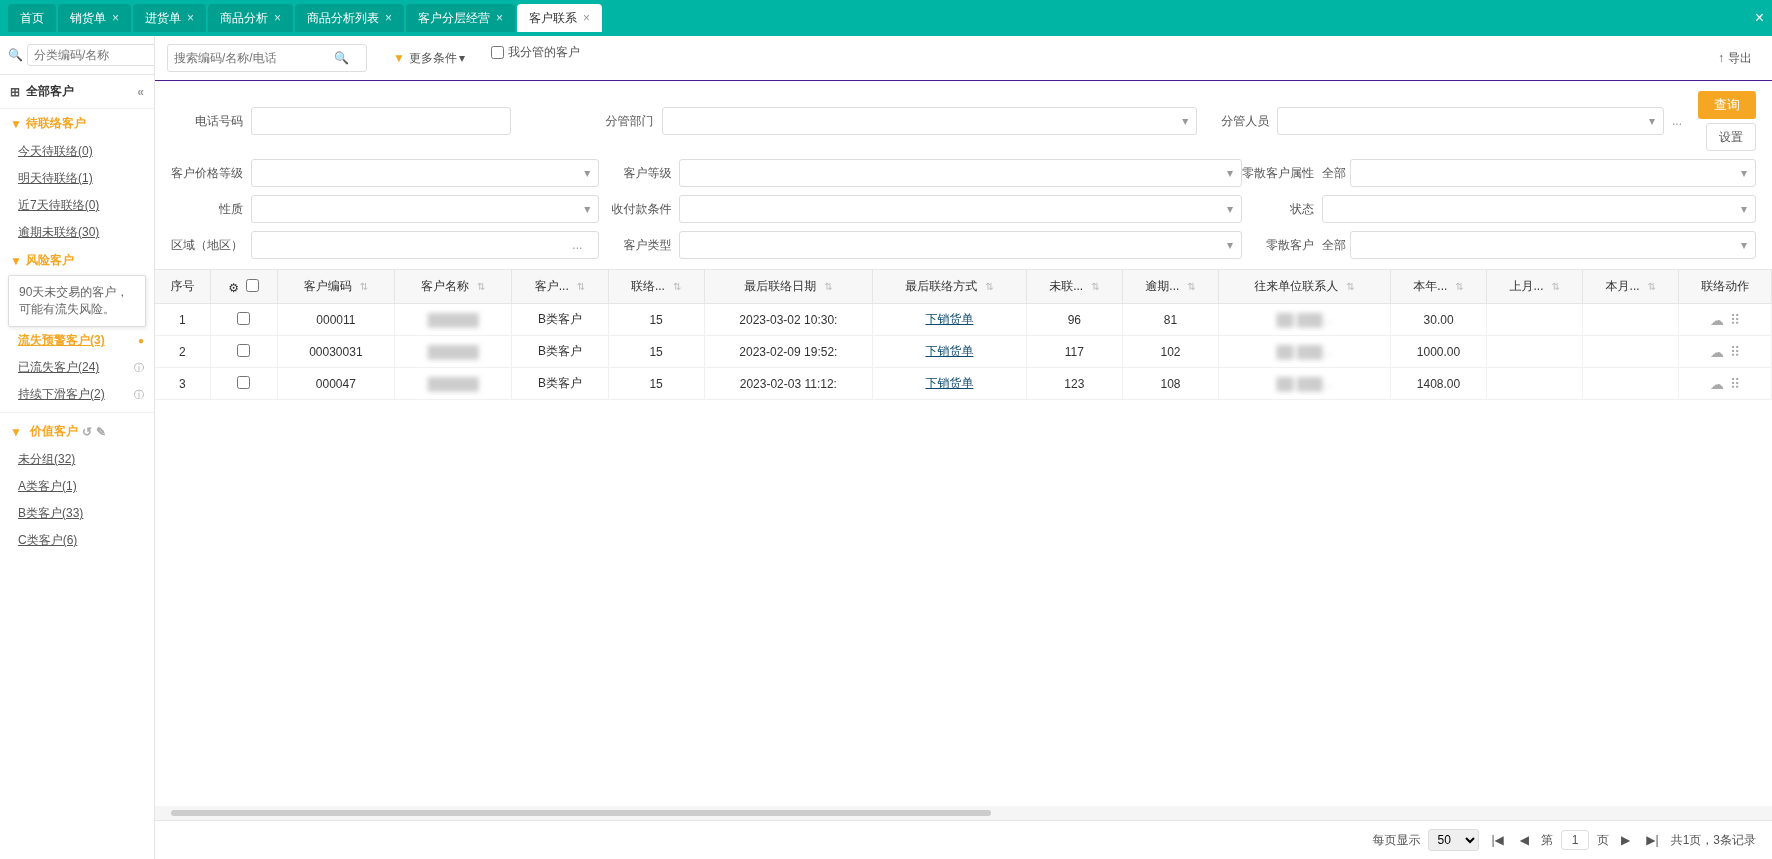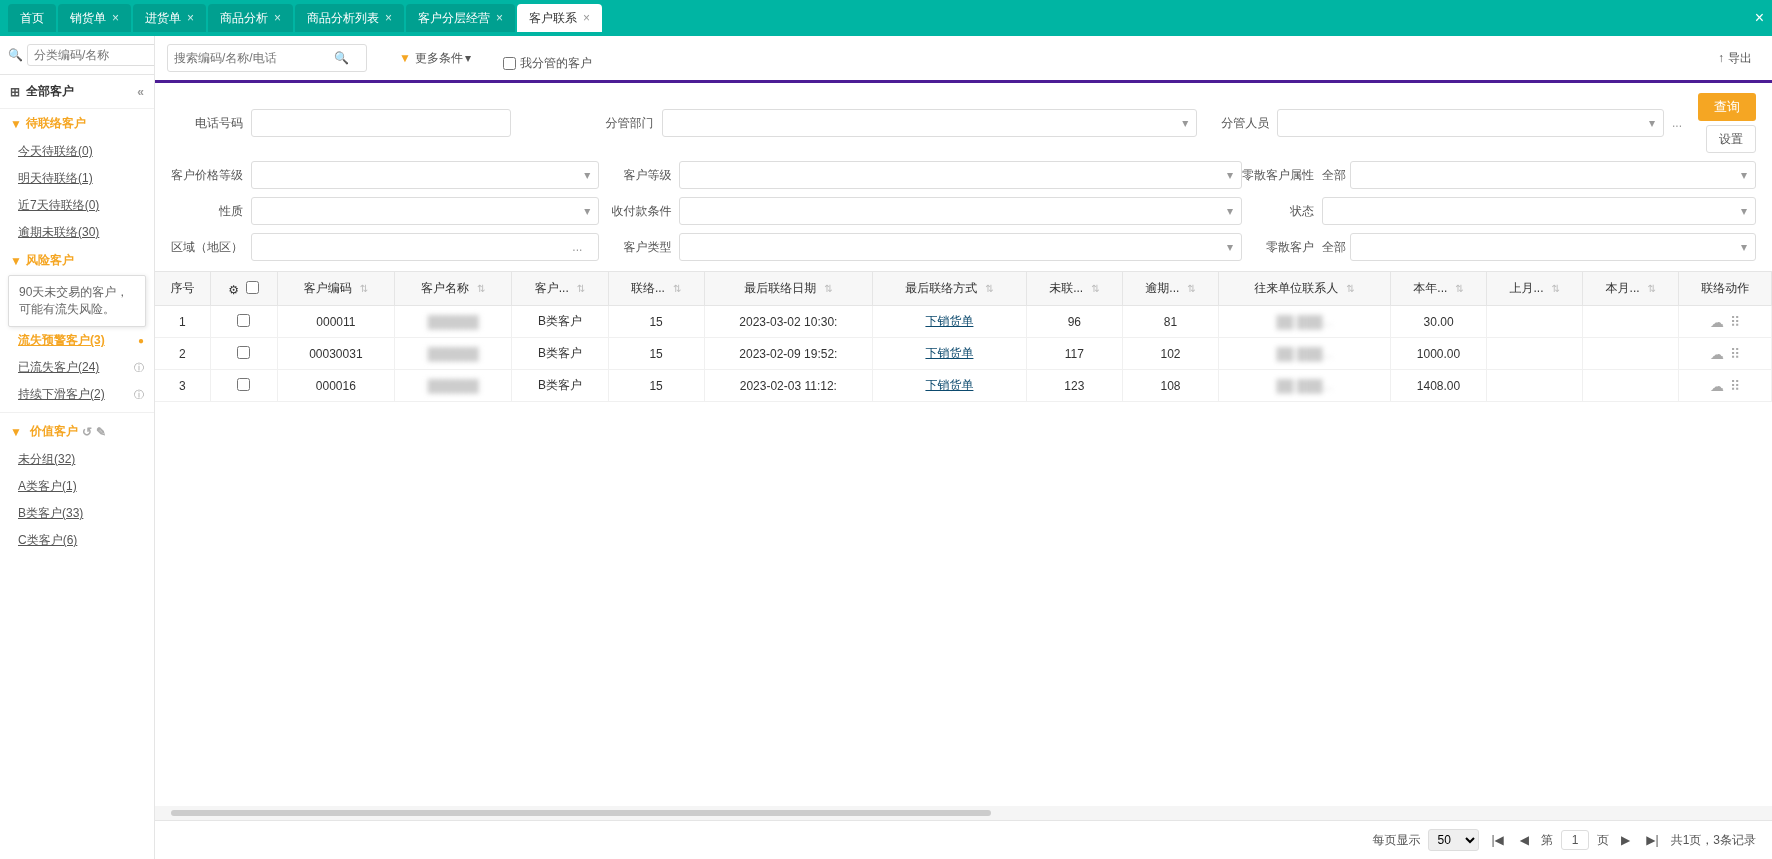--- a/index.html
+++ b/index.html
@@ -71,22 +71,22 @@
       box-shadow: 1px 1px 4px rgba(0,0,0,0.1); border-radius: 2px;
     }
 
     
     .content-area {
       flex: 1; display: flex; flex-direction: column; overflow: hidden;
     }
 
     
     .toolbar {
-      display: flex; align-items: flex-end; padding: 8px 12px;
-      background: #fff; border-bottom: 3px solid #4c1d95; gap: 24px;
+      display: flex; align-items: flex-start; padding: 8px 12px;
+      background: #fff; border-bottom: 1px solid #4c1d95; gap: 18px;
     }
     .search-input-wrap {
       display: flex; align-items: center; border: 1px solid #ddd;
       border-radius: 3px; padding: 0 6px; height: 28px; width: 200px;
     }
     .search-input-wrap input {
       border: none; outline: none; font-size: 12px; width: 160px;
     }
     .search-icon-btn { color: #f5a623; cursor: pointer; }
     .filter-btn {
@@ -555,21 +555,21 @@
       <td>
         <div class="action-icons">
           <span class="action-icon" title="联络">☁</span>
           <span class="action-icon" title="更多">⠿</span>
         </div>
       </td>
     </tr>
             <tr>
       <td>3</td>
       <td><input type="checkbox" style=""></td>
-      <td>000016</td>
+      <td>000047</td>
       <td><span style="filter:blur(2.5px);color:#ccc;">██████</span></td>
       <td>B类客户</td>
       <td>15</td>
       <td>2023-02-03 11:12:</td>
       <td><span class="link-text">下销货单</span></td>
       <td>123</td>
       <td>108</td>
       <td><span style="filter:blur(2.5px);color:#ccc;">██  ███...</span></td>
       <td>1408.00</td>
       <td></td>

